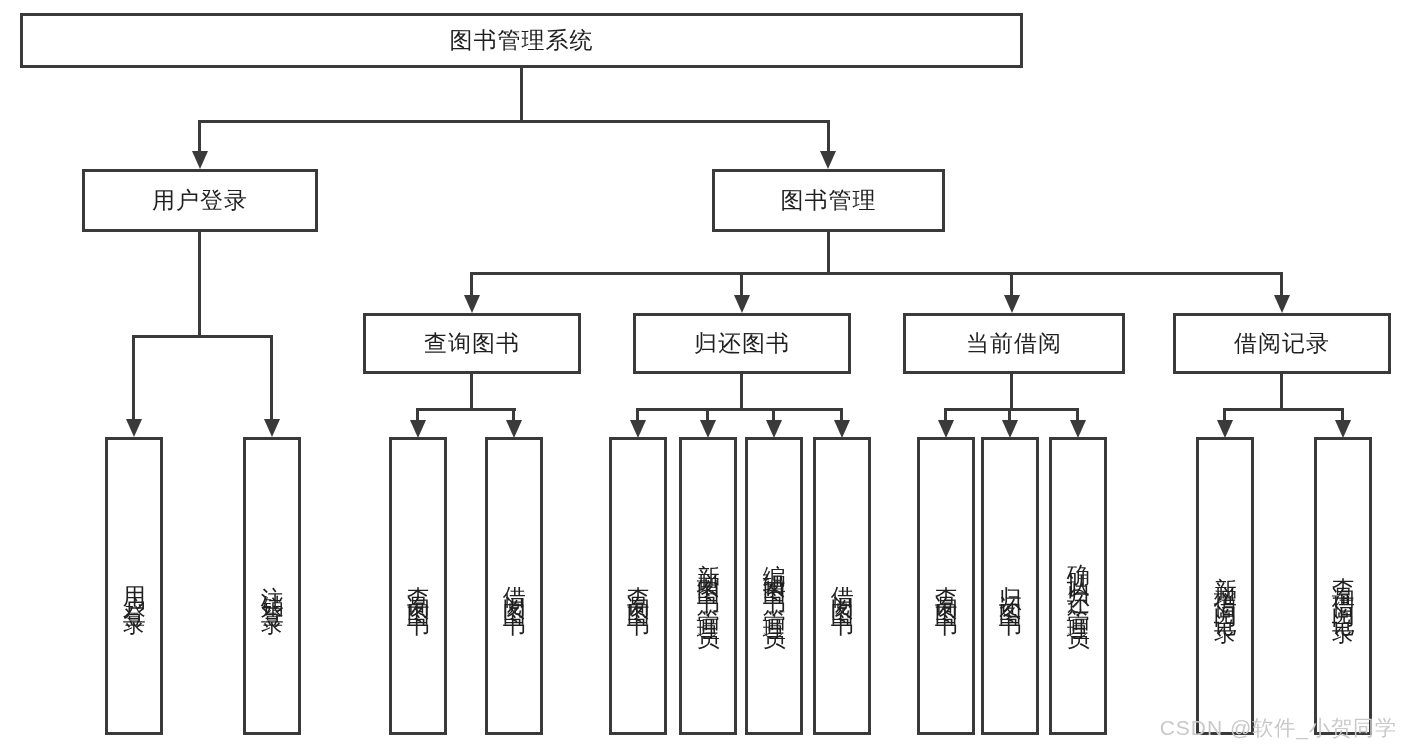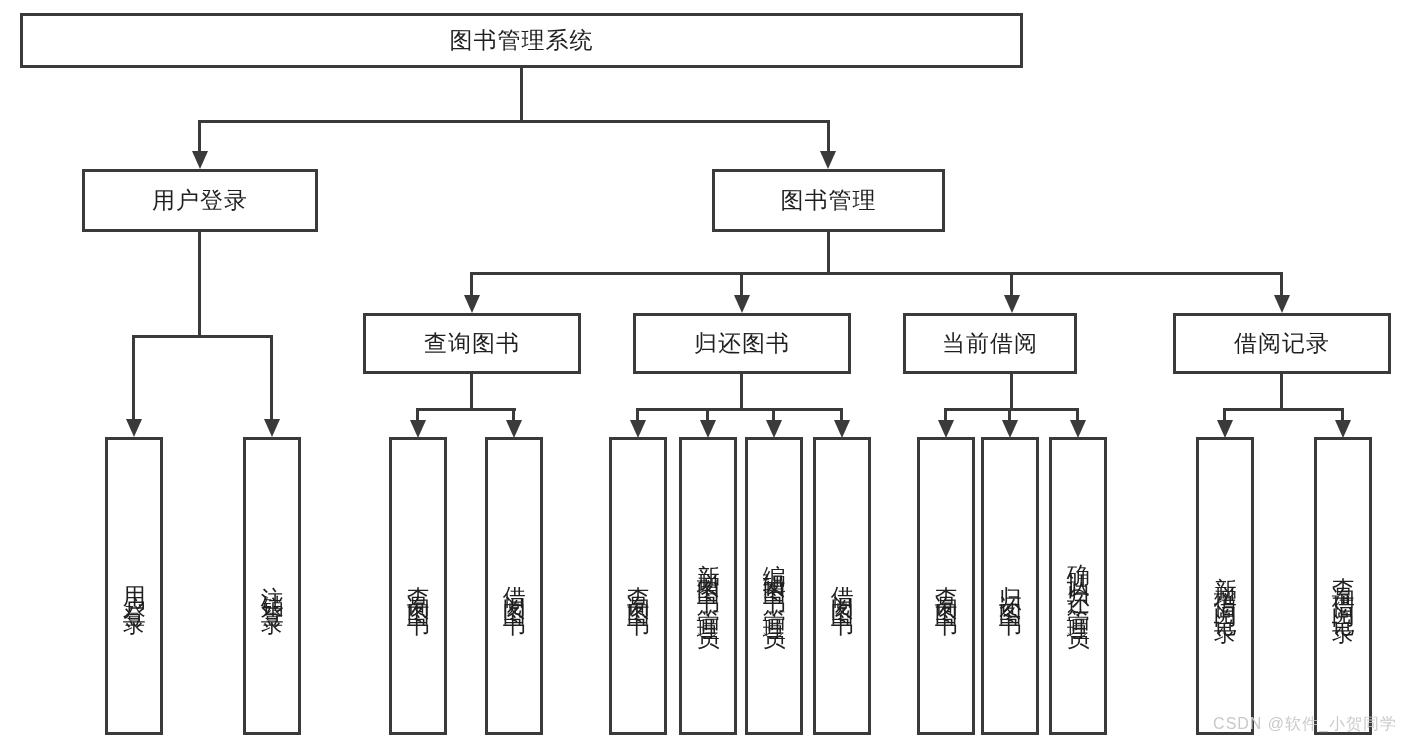--- a/index.html
+++ b/index.html
@@ -25,21 +25,21 @@
   .h-line, .v-line { position:absolute; background:var(--line,#3a3a3a); }
   .h-line { height:3px; }
   .v-line { width:3px; }
   .arrow {
     position:absolute; width:0; height:0;
     border-left:8px solid transparent; border-right:8px solid transparent;
     border-top:18px solid var(--line,#3a3a3a);
   }
   .watermark {
     position:absolute; right:8px; top:714px; z-index:5;
-    font-size:16px; letter-spacing:1px; white-space:nowrap;
+    font-size:21px; letter-spacing:1px; white-space:nowrap;
     color:var(--watermark_text,#c9c9c9);
   }
 </style>
 </head>
 <body>
 
 <div class="canvas">
 
   <div class="v-line" style="left:520px;top:68px;height:52px"></div>
   <div class="h-line" style="left:198px;top:120px;width:632px"></div>
@@ -110,21 +110,21 @@
   <div class="node h" style="left:712px;top:169px;width:233px;height:63px">
     <span>图书管理</span>
   </div>
 
   <div class="node h" style="left:363px;top:313px;width:218px;height:61px">
     <span>查询图书</span>
   </div>
   <div class="node h" style="left:633px;top:313px;width:218px;height:61px">
     <span>归还图书</span>
   </div>
-  <div class="node h" style="left:903px;top:313px;width:174px;height:61px">
+  <div class="node h" style="left:903px;top:313px;width:222px;height:61px">
     <span>当前借阅</span>
   </div>
   <div class="node h" style="left:1173px;top:313px;width:218px;height:61px">
     <span>借阅记录</span>
   </div>
 
   <div class="node v" style="left:105px;top:437px;width:58px;height:298px">
     <span class="v-text">用户登录</span>
   </div>
   <div class="node v" style="left:243px;top:437px;width:58px;height:298px">

